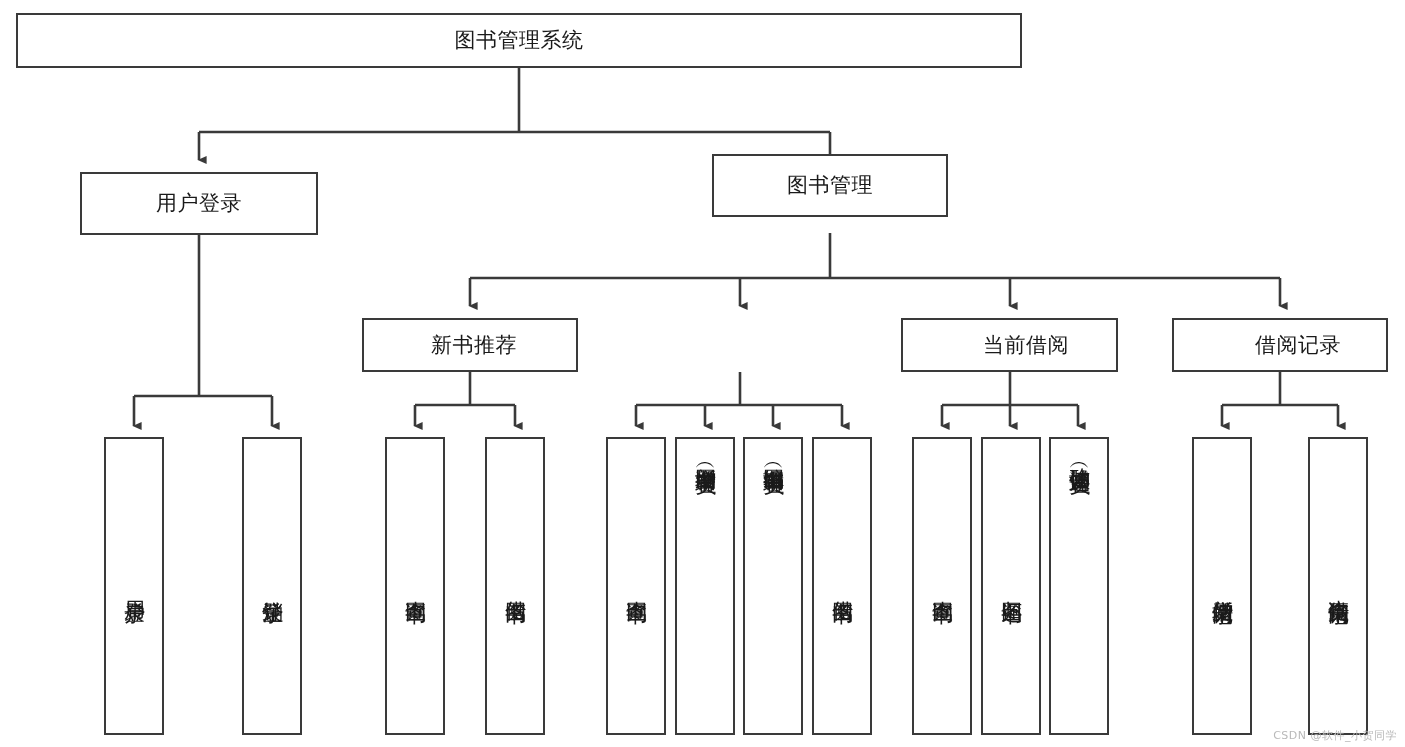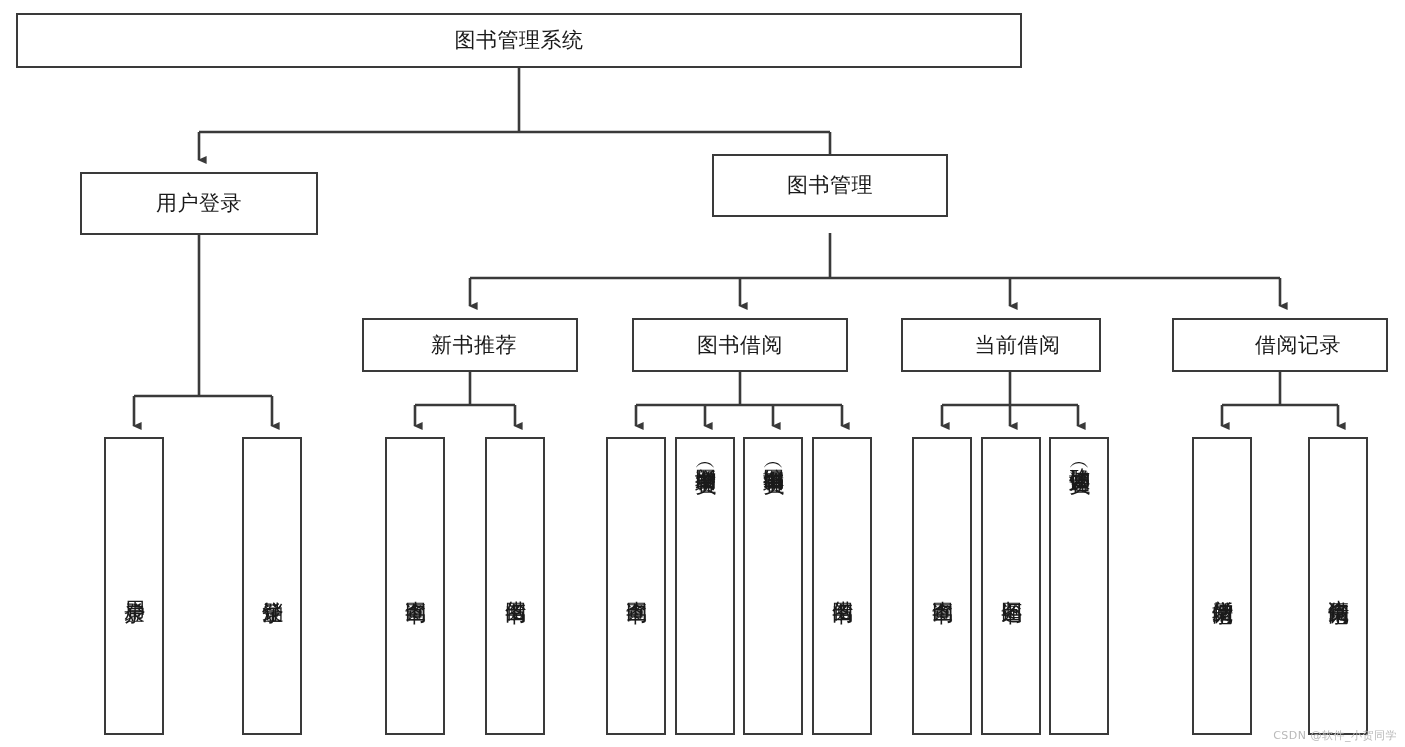--- a/index.html
+++ b/index.html
@@ -139,25 +139,22 @@
   </div>
 
   <div class="node" style="left:712px; top:154px; width:236px; height:63px;">
     <span class="lbl">图书管理</span>
   </div>
 
   <div class="node" style="left:362px; top:318px; width:216px; height:54px;padding-left:8px;">
     <span class="lbl">新书推荐</span>
   </div>
 
-  <div class="node" style="left:632px; top:318px; width:216px; height:54px;">
-    <span class="lbl">图书借阅</span>
-  </div>
-
-  <div class="node" style="left:901px; top:318px; width:200px; height:54px;padding-left:33px;">
+
+  <div class="node" style="left:901px; top:318px; width:217px; height:54px;padding-left:33px;">
     <span class="lbl">当前借阅</span>
   </div>
 
   <div class="node" style="left:1172px; top:318px; width:216px; height:54px;padding-left:36px;">
     <span class="lbl">借阅记录</span>
   </div>
 
   <div class="leaf mid" style="left:104px; top:437px; width:60px; height:298px;">
     <span class="vlbl">用户登录</span>
   </div>

